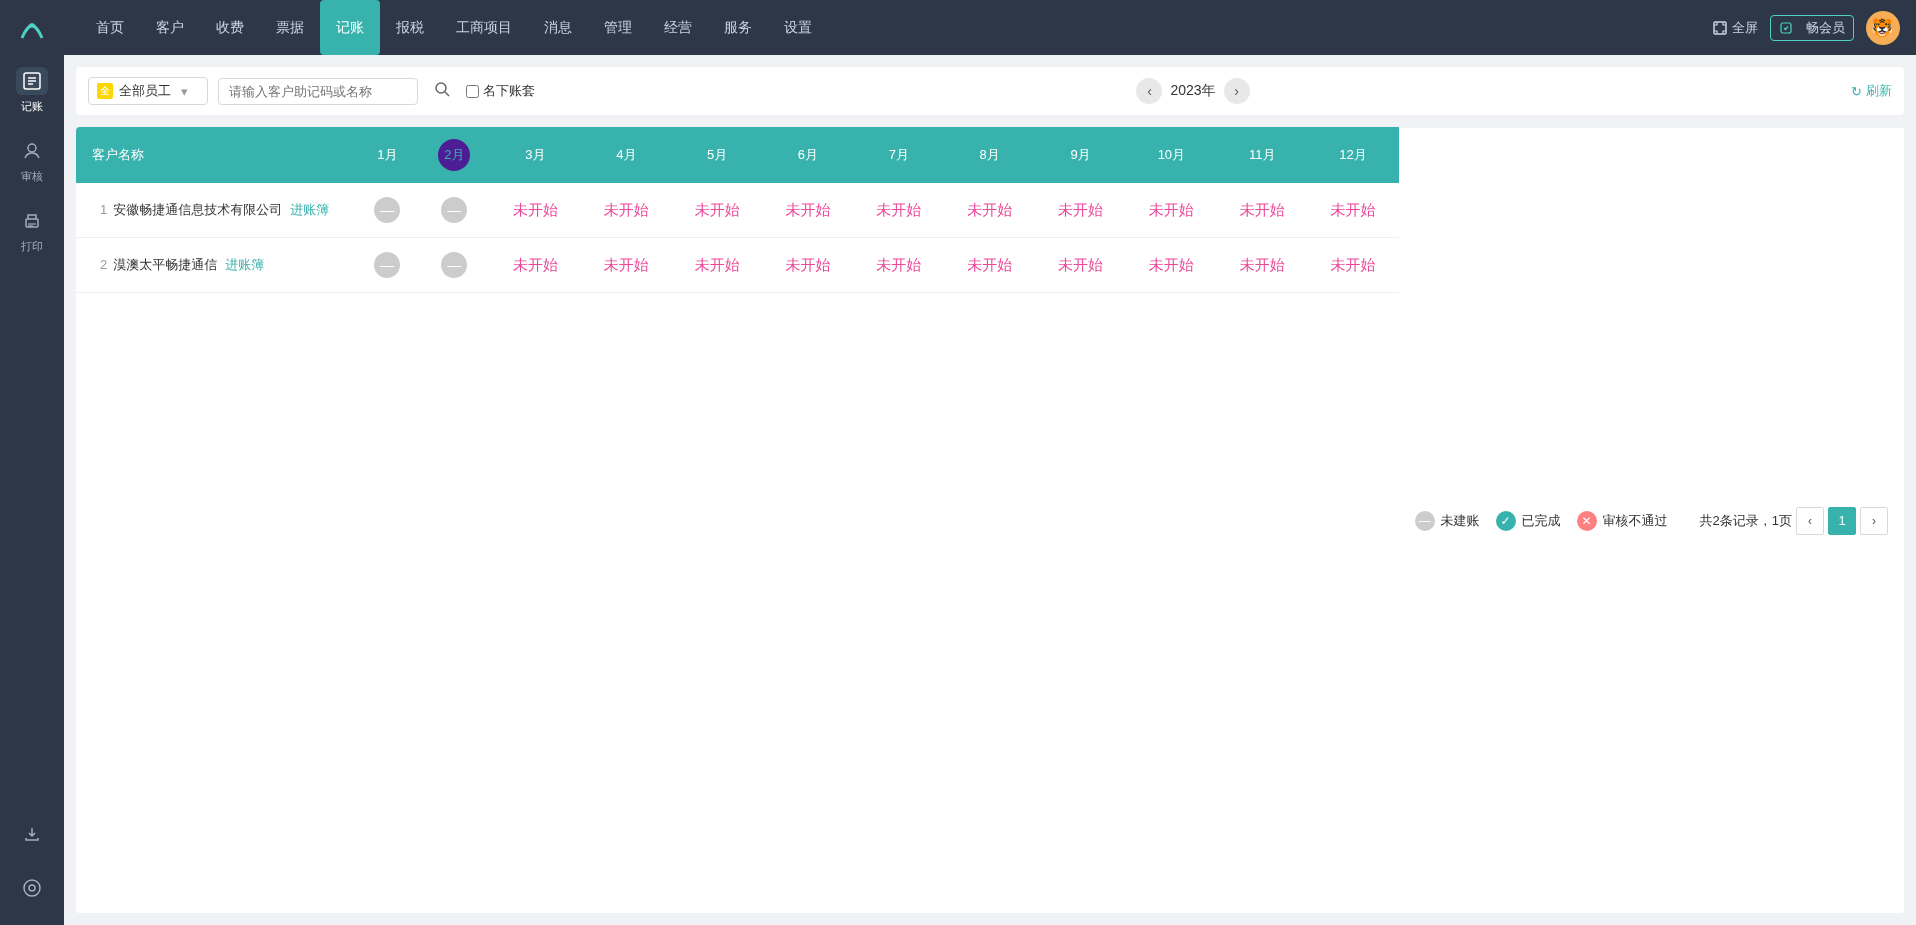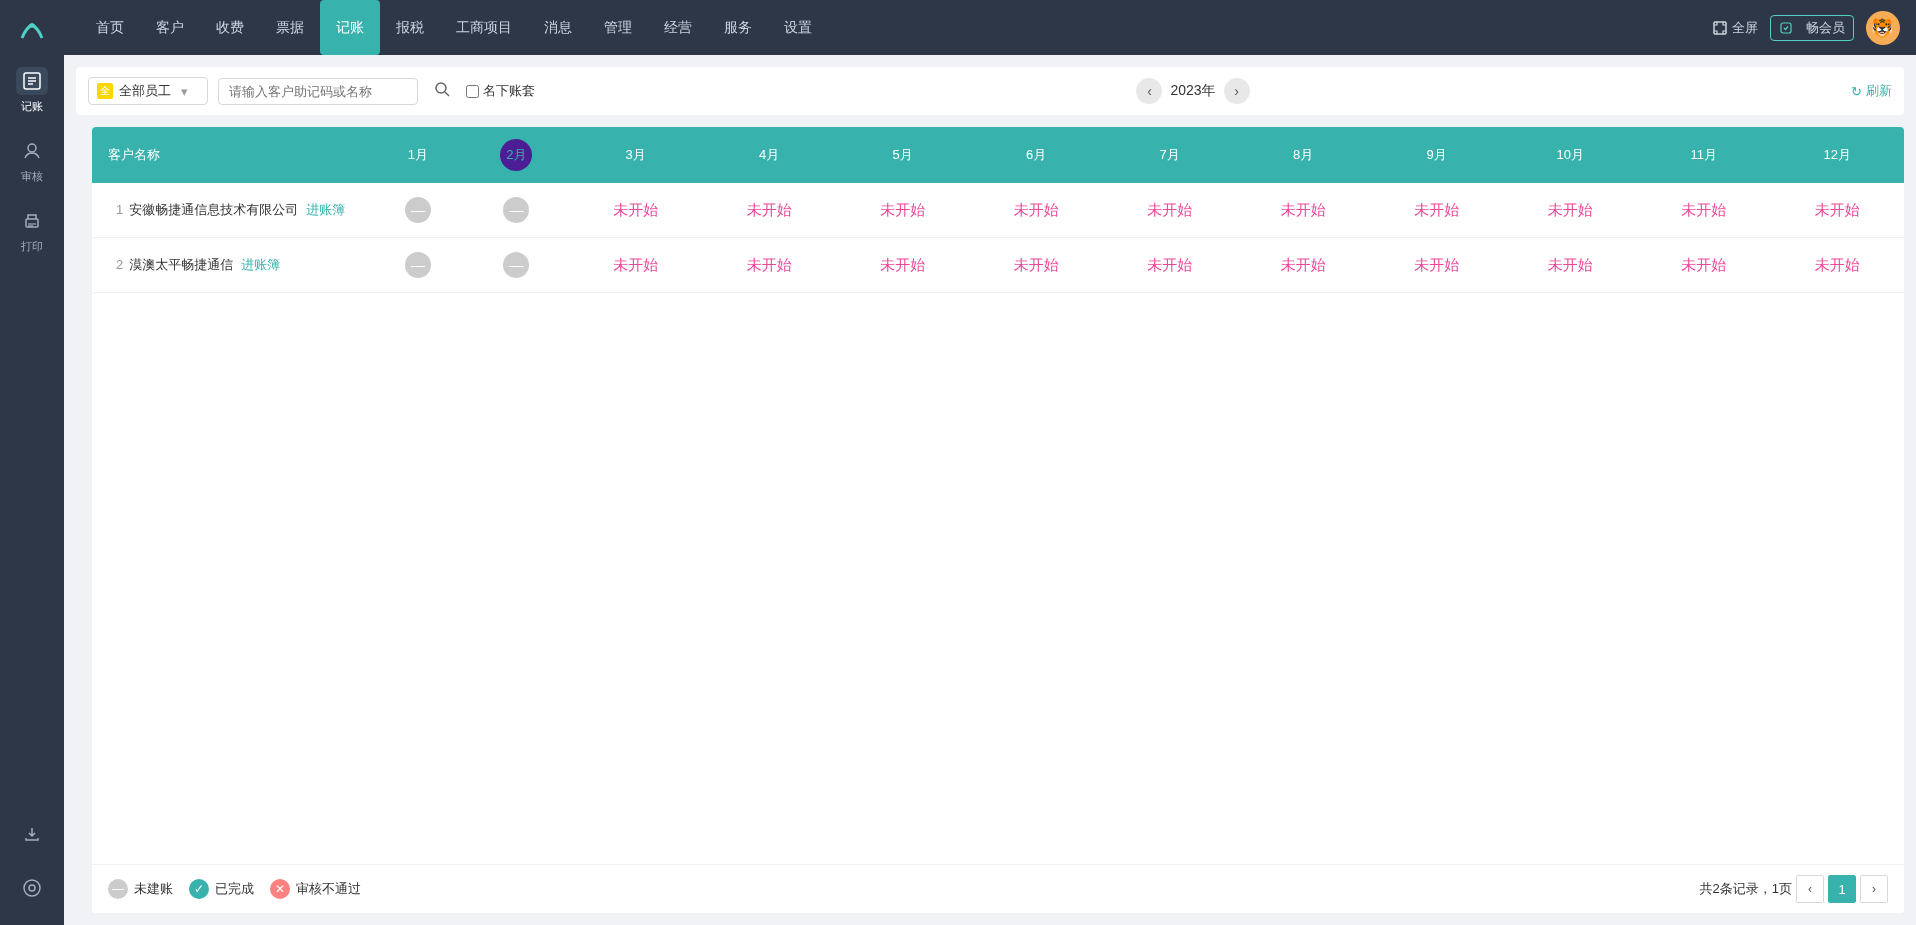--- a/index.html
+++ b/index.html
@@ -241,22 +241,21 @@
       gap: 4px;
     }
 
     
     .table-container {
       background: #fff;
       border-radius: 4px;
       overflow: hidden;
       flex: 1;
       display: flex;
-      flex-direction: column;
-      margin-left: 16px;
+      flex-direction: row;
     }
     .table-scroll {
       overflow: auto;
       flex: 1;
     }
     table {
       width: 100%;
       border-collapse: collapse;
       min-width: 1200px;
     }

